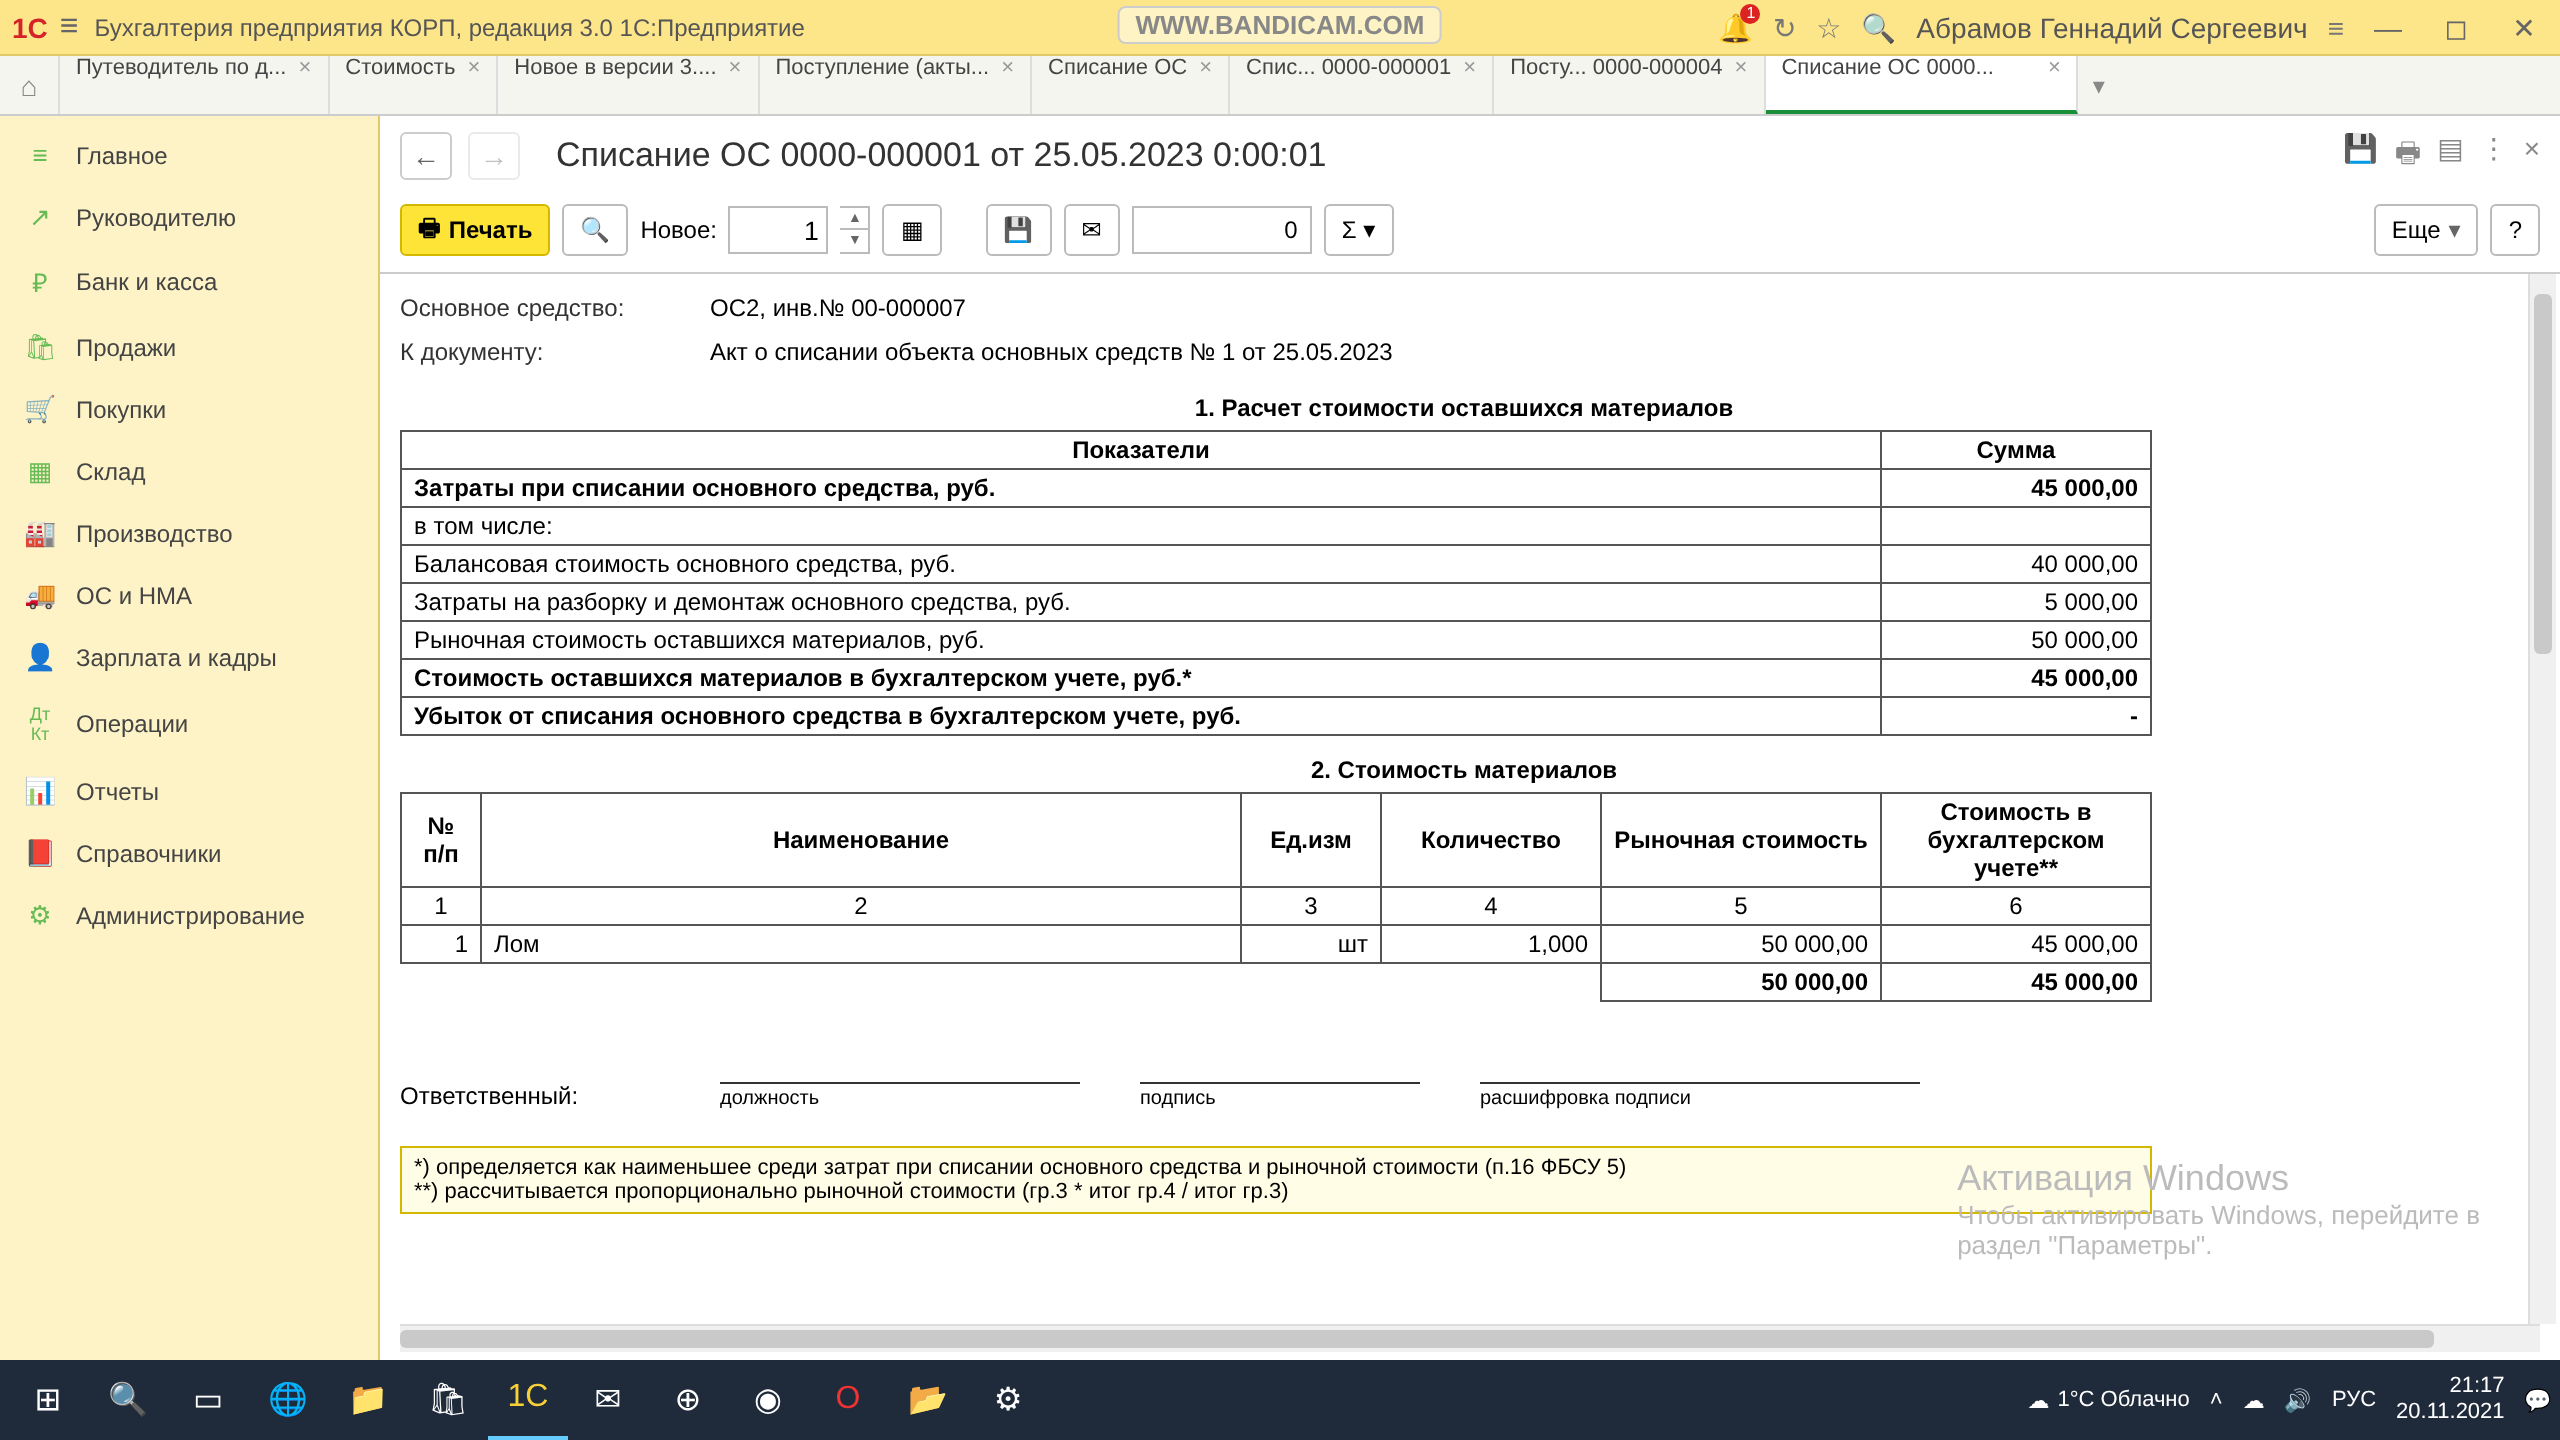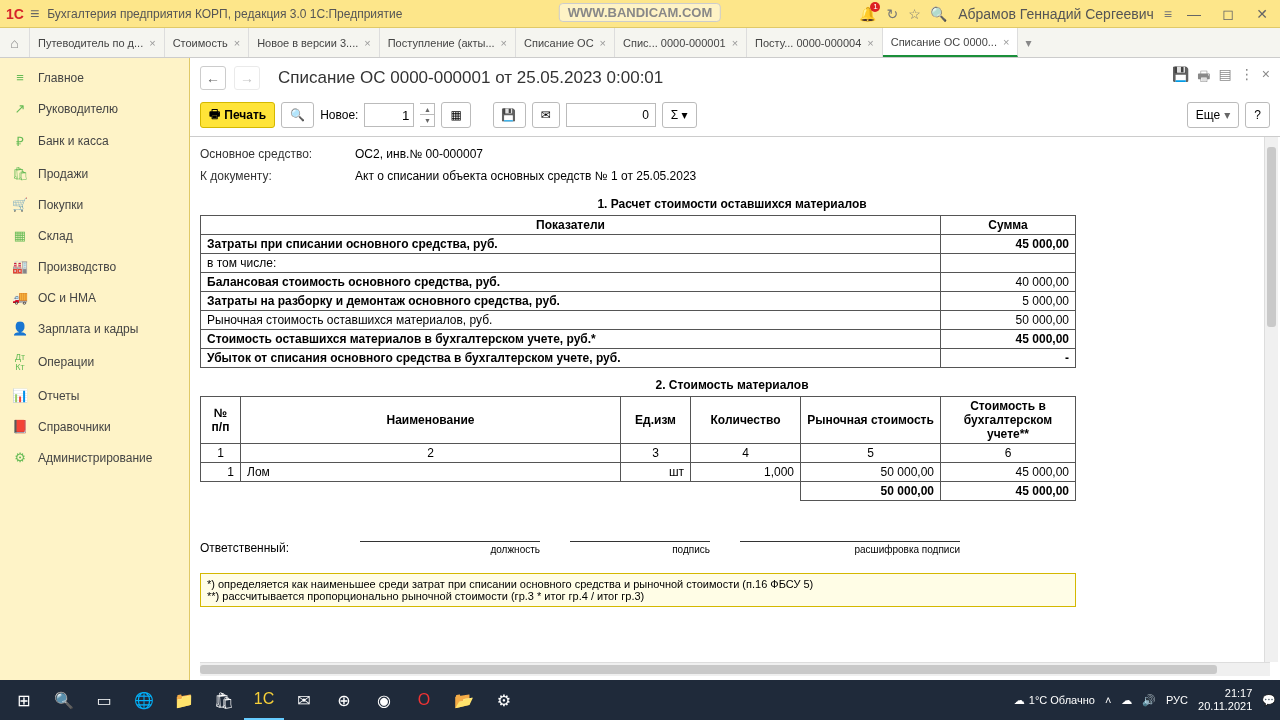--- a/index.html
+++ b/index.html
@@ -14,22 +14,22 @@
 .titlebar .right { display:flex; align-items:center; gap:10px; color:#777; }
 .titlebar .right span { font-size:14px; }
 .titlebar .bell { position:relative; color:#4a9; }
 .titlebar .bell .badge { position:absolute; top:-4px; right:-4px; background:#d22; color:#fff; border-radius:50%; width:10px; height:10px; font-size:8px; display:flex; align-items:center; justify-content:center; }
 .titlebar .user { font-size:11px; color:#555; }
 .titlebar .wbtn { width:24px; text-align:center; color:#666; font-size:14px; }
 
 
 .tabbar { height:30px; background:#f5f5f0; border-bottom:1px solid #ccc; display:flex; align-items:stretch; }
 .tabbar .home { width:30px; display:flex; align-items:center; justify-content:center; color:#888; font-size:14px; border-right:1px solid #ddd;}
-.tabbar .tab { display:flex; align-items:center; padding:0 8px; border-right:1px solid #ddd; font-size:11px; color:#444; max-width:160px; white-space:nowrap; overflow:hidden; }
-.tabbar .tab.active { border-bottom:2px solid #1a8f3a; background:#fff; }
+.tabbar .tab { display:flex; align-items:flex-start; padding:0 8px; border-right:1px solid #ddd; font-size:11px; color:#444; max-width:160px; white-space:nowrap; overflow:hidden; }
+.tabbar .tab.active { border-bottom:2px solid #1a8f3a; background:#fff;gap:21px; }
 .tabbar .tab .x { margin-left:6px; color:#999; }
 .tabbar .drop { width:20px; display:flex; align-items:center; justify-content:center; color:#888; }
 
 
 .main { display:flex; height:calc(720px - 28px - 30px - 40px); }
 .sidebar { width:190px; background:#fef3c7; border-right:1px solid #e0c968; padding-top:4px;}
 .sidebar .item { display:flex; align-items:center; padding:8px 12px; font-size:12px; color:#444; gap:10px;}
 .sidebar .item .ic { width:16px; text-align:center; color:#6b5; font-size:13px; }
 
 .content { flex:1; display:flex; flex-direction:column; position:relative; }
@@ -57,25 +57,25 @@
 .scroll-h .thumb{ position:absolute; top:2px; bottom:2px; left:0; width:95%; background:#c9c9c9; border-radius:3px;}
 
 .field-row { display:flex; padding:4px 0; font-size:12px;}
 .field-row .lbl{ width:155px; color:#333;}
 .section-title { text-align:center; font-weight:bold; font-size:12px; padding:10px 0 4px;}
 
 table.grid { border-collapse:collapse; width:876px; font-size:12px;}
 table.grid th, table.grid td { border:1px solid #555; padding:2px 6px; }
 table.grid th { font-weight:bold; text-align:center; background:#fff;margin-left:48px;}
 table.grid .r { text-align:right;}
-table.grid .indent1 { font-weight:bold;}
+table.grid .indent1 { }
 
 .sign-row{ display:flex; align-items:flex-end; margin-top:40px; font-size:12px; gap:30px;}
 .sign-row .slabel{ width:130px;}
-.sign-row .sline{ border-top:1px solid #333; text-align:right; font-size:10px; padding-top:2px;}
+.sign-row .sline{ border-top:1px solid #333; text-align:left; font-size:10px; padding-top:2px;}
 .sline.w1{width:180px;} .sline.w2{width:140px;} .sline.w3{width:220px;}
 
 .footnote-box{ border:1px solid #d4b800; background:#fffde6; padding:4px 6px; margin-top:18px; font-size:11px; width:876px;}
 
 .win-activate{ position:absolute; right:40px; bottom:50px; color:#bbb; font-size:13px; text-align:left; pointer-events:none;}
 
 
 .taskbar { height:40px; background:#1f2a3a; display:flex; align-items:center; padding:0 4px; color:#fff; position:relative;}
 .taskbar .tbtn{ width:40px; height:40px; display:flex; align-items:center; justify-content:center; font-size:16px;}
 .taskbar .tbtn.active{ border-bottom:2px solid #6cf;}
@@ -333,20 +333,25 @@
       </div>
 
       <div class="scroll-v">
           <div class="thumb"></div>
         </div>
     </div>
     <div class="scroll-h">
         <div class="thumb"></div>
       </div>
 
+    <div class="win-activate">
+      <div style="font-size:18px">Активация Windows</div>
+      <div>Чтобы активировать Windows, перейдите в</div>
+      <div>раздел "Параметры".</div>
+    </div>
   </div>
 </div>
 
 <div class="taskbar">
   <div class="tbtn">⊞</div>
   <div class="tbtn">🔍</div>
   <div class="tbtn">▭</div>
   <div class="tbtn">🌐</div>
   <div class="tbtn">📁</div>
   <div class="tbtn">🛍</div>

